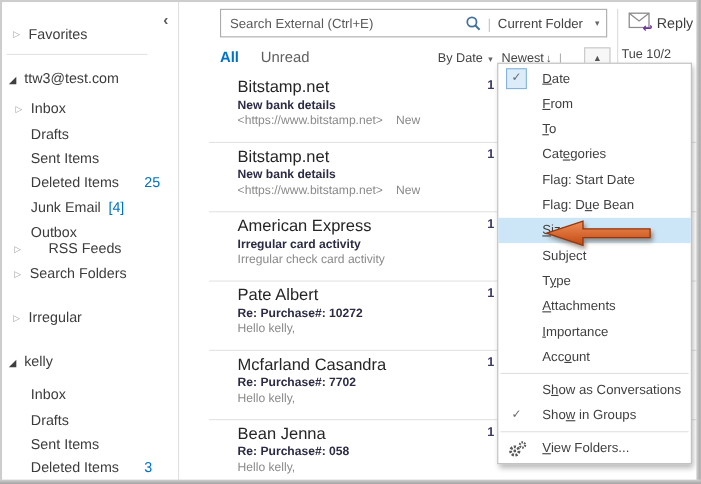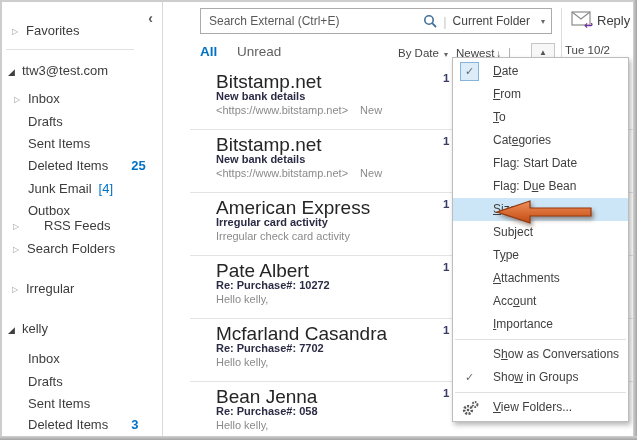--- a/index.html
+++ b/index.html
@@ -13,21 +13,21 @@
   
   #sidebar{position:absolute;left:2px;top:2px;bottom:2px;width:160px;background:#fff;
            border-right:1px solid #d9d9d9;overflow:hidden;}
   .collapse{position:absolute;top:8px;right:9px;font-size:14px;color:#5a5a5a;font-weight:bold;cursor:default;}
   .side-div{position:absolute;top:47px;left:4px;width:128px;height:1px;background:#e2e2e2;}
   .s-item{position:absolute;left:0;right:0;height:18px;line-height:18px;font-size:13px;color:#3c3c3c;
           white-space:nowrap;cursor:default;}
   .s-arrow{position:absolute;top:1px;font-size:8px;color:#9c9c9c;}
   .s-arrow.f{color:#3f3f3f;font-size:9px;}
   .s-count{color:var(--accent);margin-left:7px;}
-  .s-count.b{font-weight:bold;margin-left:23px;}
+  .s-count.b{font-weight:normal;margin-left:23px;}
   .s-label{display:inline-block;}
 
   
   #list{position:absolute;left:163px;top:2px;right:2px;bottom:2px;background:#fff;overflow:hidden;}
   .search-box{position:absolute;left:37px;top:6px;width:352px;height:26px;border:1px solid #ababab;
               background:#fff;display:flex;align-items:center;padding:0 6px;gap:6px;box-sizing:border-box;}
   .search-box input{flex:1;min-width:0;border:none;outline:none;font-size:12px;color:#1d4ed8;
               font-family:"Liberation Sans",sans-serif;background:transparent;}
   .search-box input::placeholder{color:#595959;opacity:1;}
   .sb-sep{color:#c8c8c8;font-size:13px;}
@@ -44,21 +44,21 @@
   .tab-unread{position:absolute;left:74px;top:42px;font-size:13.5px;color:#5f5f5f;}
   .sort-by{position:absolute;left:235px;top:45px;font-size:11.5px;color:#444;}
   .order{position:absolute;left:293px;top:45px;font-size:11.5px;color:#444;}
   .ord-arrow{font-size:10px;color:#555;margin-left:2px;}
   .hdr-sep{position:absolute;left:345px;top:44px;font-size:12px;color:#b0b0b0;}
   .scroll-btn{position:absolute;left:368px;top:41px;width:24px;height:18px;border:1px solid #c6c6c6;
               background:#f7f7f7;text-align:center;line-height:17px;font-size:8px;color:#555;box-sizing:border-box;}
 
   .email-row{position:absolute;left:0;right:0;height:63px;padding-left:53px;box-sizing:border-box;cursor:default;}
   .email-row.bordered::before{content:"";position:absolute;left:27px;right:0;top:0;height:1px;background:#e3e3e3;}
-  .e-sender{position:absolute;top:5px;font-size:19px;color:#252525;}
+  .e-sender{position:absolute;top:5px;font-size:15px;color:#252525;}
   .e-subject{position:absolute;top:24px;font-size:11px;font-weight:bold;color:#2b2b45;}
   .e-preview{position:absolute;top:38px;font-size:11px;color:#8a8a8a;}
   .e-tag:not(:empty){margin-left:12px;}
   .e-date{position:absolute;left:280px;top:6px;font-size:11.5px;font-weight:600;color:#3a3a66;}
 
   
   #ctx-menu{position:absolute;left:452px;top:57px;width:177px;box-sizing:border-box;background:#fff;
             border:1px solid #bdbdbd;box-shadow:2px 3px 5px rgba(0,0,0,.28);padding:2px 0;z-index:10;}
   .menu-item{position:relative;height:23px;line-height:23px;padding-left:40px;font-size:12px;
              color:#3f3f3f;white-space:nowrap;cursor:default;}
@@ -236,24 +236,24 @@
     <div class="menu-item">
       <span><span>Sub</span><span class="mn">j</span><span>ect</span></span>
     </div>
     <div class="menu-item">
       <span><span>T</span><span class="mn">y</span><span>pe</span></span>
     </div>
     <div class="menu-item">
       <span><span></span><span class="mn">A</span><span>ttachments</span></span>
     </div>
     <div class="menu-item">
+      <span><span></span><span class="mn">I</span><span>mportance</span></span>
+    </div>
+    <div class="menu-item">
       <span><span>Acc</span><span class="mn">o</span><span>unt</span></span>
-    </div>
-    <div class="menu-item">
-      <span><span></span><span class="mn">I</span><span>mportance</span></span>
     </div>
     <div class="menu-sep"></div>
     <div class="menu-item">
       <span><span>S</span><span class="mn">h</span><span>ow as Conversations</span></span>
     </div>
     <div class="menu-item">
       <span class="mi-check">✓</span>
       <span><span>Sho</span><span class="mn">w</span><span> in Groups</span></span>
     </div>
     <div class="menu-sep"></div>

